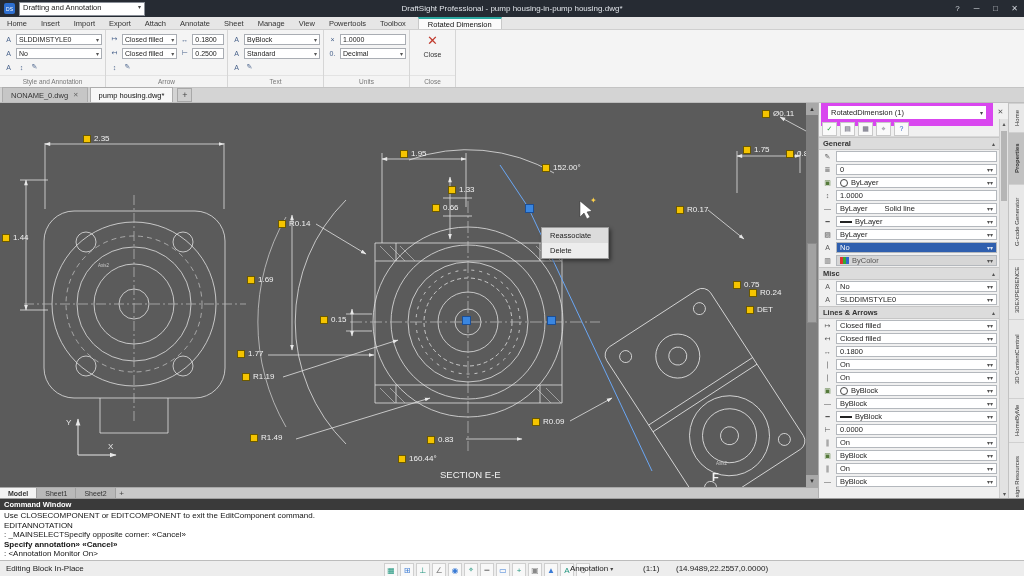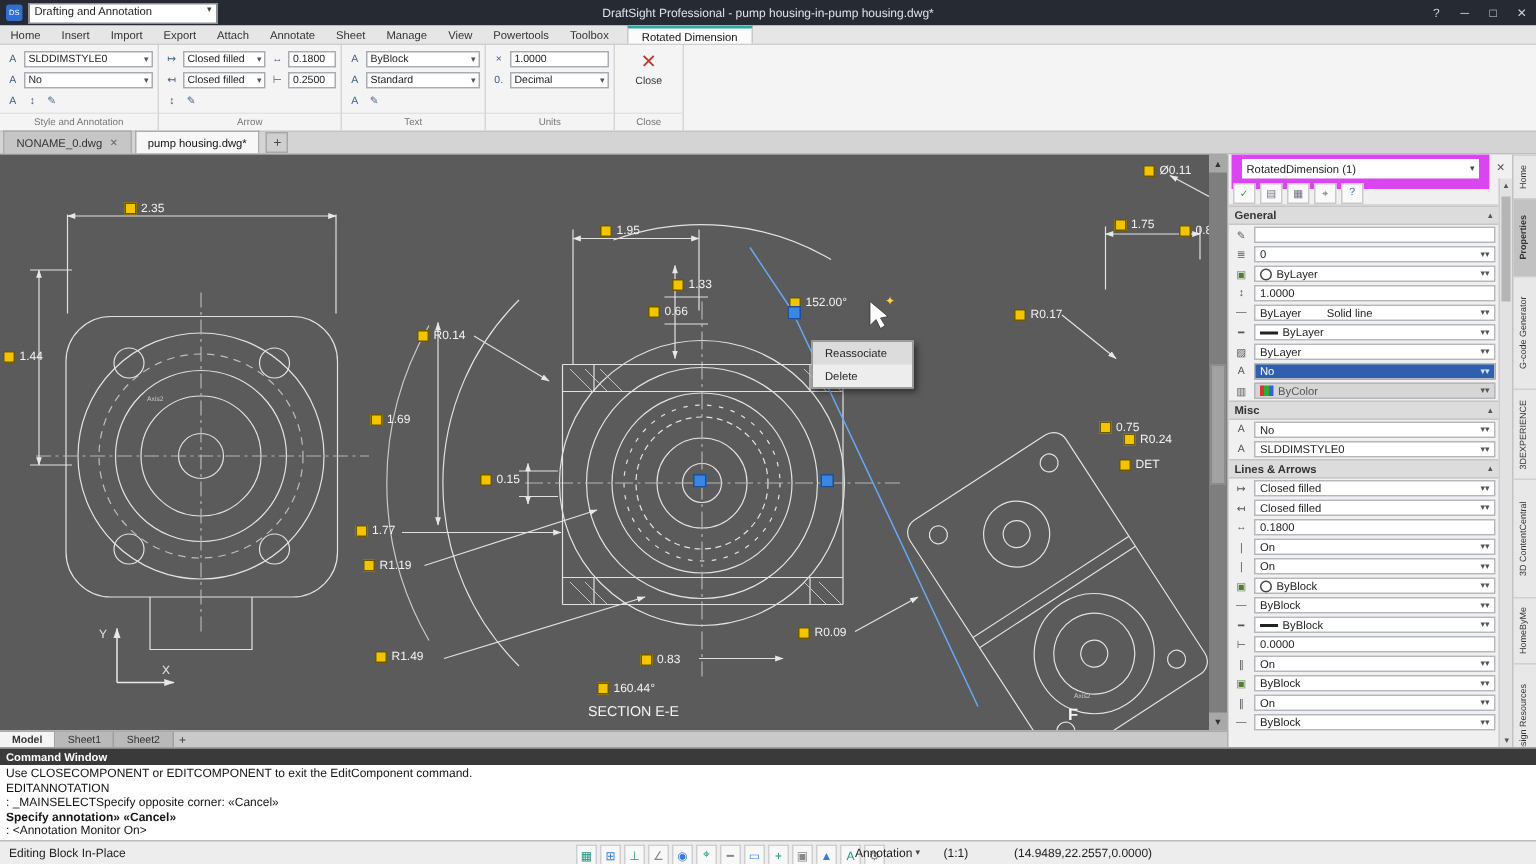--- a/index.html
+++ b/index.html
@@ -66,21 +66,21 @@
   .dtab.active{background:#f7f7f7;color:#111;}
   .dx{font-size:6.5px;color:#666;}
   .dplus{width:13px;height:12px;margin-left:4px;background:#cfcfcf;border:1px solid #a8a8a8;
          font-size:9px;color:#444;display:flex;align-items:center;justify-content:center;}
   
   #main{position:absolute;left:0;top:103px;width:1024px;height:395px;}
   #canvas{position:absolute;left:0;top:0;width:806px;height:384px;background:#5b5b5b;overflow:hidden;}
   #overlay{position:absolute;left:0;top:0;width:806px;height:384px;}
   .dim{position:absolute;display:flex;align-items:center;white-space:nowrap;}
   .dim .dv{font-size:8px;color:#f2f2f2;}
-  .dim.lg .dv{font-size:9.5px;}
+  .dim.lg .dv{font-size:9.5px;margin-left:48px;}
   .dim.xl .dv{font-size:11px;font-weight:bold;}
   .dim.xs .dv{font-size:4.5px;color:#c9c9c9;}
   .grip{width:6px;height:6px;background:#f5c400;border:1px solid #6b5900;margin-right:3px;flex:0 0 auto;}
   .bgrip{position:absolute;width:7px;height:7px;background:#3a86e0;border:1px solid #1c4f96;}
   .cmenu{position:absolute;left:541px;top:124px;width:66px;background:#ededed;border:1px solid #9a9a9a;
          box-shadow:2px 2px 4px rgba(0,0,0,.45);z-index:6;}
   .cmi{font-size:7.5px;color:#222;padding:3px 8px;}
   .cmi:first-child{background:#dcdcdc;}
   
   #cscroll{position:absolute;left:806px;top:0;width:12px;height:384px;background:#7e7e7e;}
@@ -140,21 +140,21 @@
   .cmdbody{padding:1px 4px;}
   .cline{font-size:8px;color:#141414;line-height:9.6px;white-space:nowrap;}
   .cline.b{font-weight:bold;}
   
   #statusbar{position:absolute;left:0;top:560px;width:1024px;height:16px;background:#ededed;border-top:1px solid #bcbcbc;box-sizing:border-box;}
   #sb-mode{position:absolute;left:6px;top:3px;font-size:8px;color:#222;}
   #status-icons{position:absolute;left:384px;top:2px;display:flex;gap:2px;}
   .sic{width:12px;height:12px;border:1px solid #cfcfcf;background:#f8f8f8;display:flex;align-items:center;justify-content:center;font-size:8px;}
   #sb-annot{position:absolute;left:570px;top:3px;font-size:8px;color:#222;display:flex;align-items:center;gap:2px;}
   #sb-annot .cds{font-size:6px;color:#444;}
-  #sb-scale{position:absolute;left:629px;top:3px;font-size:8px;color:#222;}
+  #sb-scale{position:absolute;left:643px;top:3px;font-size:8px;color:#222;}
   #sb-coords{position:absolute;left:676px;top:3px;font-size:8px;color:#222;}
 </style>
 </head>
 <body>
 
 <div id="app" data-name="application-window">
 
   <div id="titlebar" data-name="title-bar">
     <span data-name="app-logo-icon"></span>
     <div class="ws-select" data-name="workspace-selector">
@@ -406,21 +406,21 @@
             <span class="dv" data-name="dimension-text">2.35</span>
           </div>
           <div class="dim" data-name="dimension-label" style="left: 2px; top: 130px;">
             <span class="grip" data-name="grip-handle"></span>
             <span class="dv" data-name="dimension-text">1.44</span>
           </div>
           <div class="dim" data-name="dimension-label" style="left: 400px; top: 46px;">
             <span class="grip" data-name="grip-handle"></span>
             <span class="dv" data-name="dimension-text">1.95</span>
           </div>
-          <div class="dim" data-name="dimension-label" style="left: 526px; top: 60px; margin-top: 34px;">
+          <div class="dim" data-name="dimension-label" style="left: 542px; top: 60px;">
             <span class="grip" data-name="grip-handle"></span>
             <span class="dv" data-name="dimension-text">152.00°</span>
           </div>
           <div class="dim" data-name="dimension-label" style="left: 448px; top: 82px;">
             <span class="grip" data-name="grip-handle"></span>
             <span class="dv" data-name="dimension-text">1.33</span>
           </div>
           <div class="dim" data-name="dimension-label" style="left: 432px; top: 100px;">
             <span class="grip" data-name="grip-handle"></span>
             <span class="dv" data-name="dimension-text">0.66</span>

